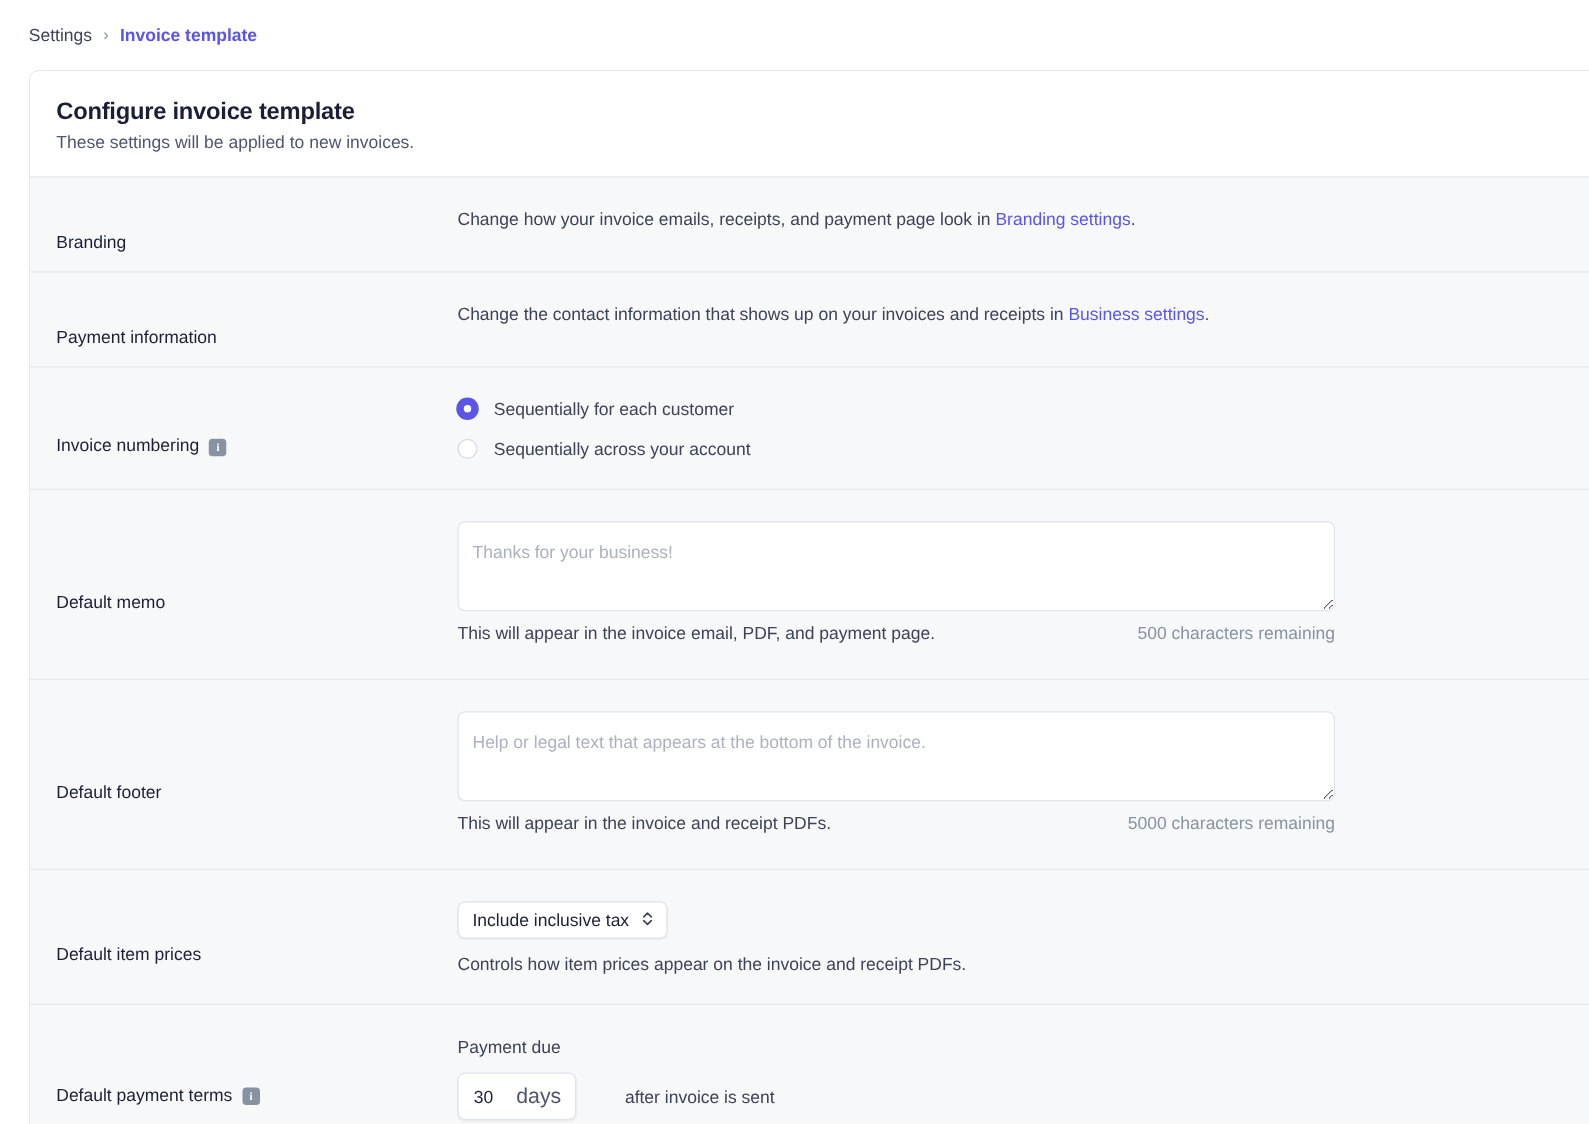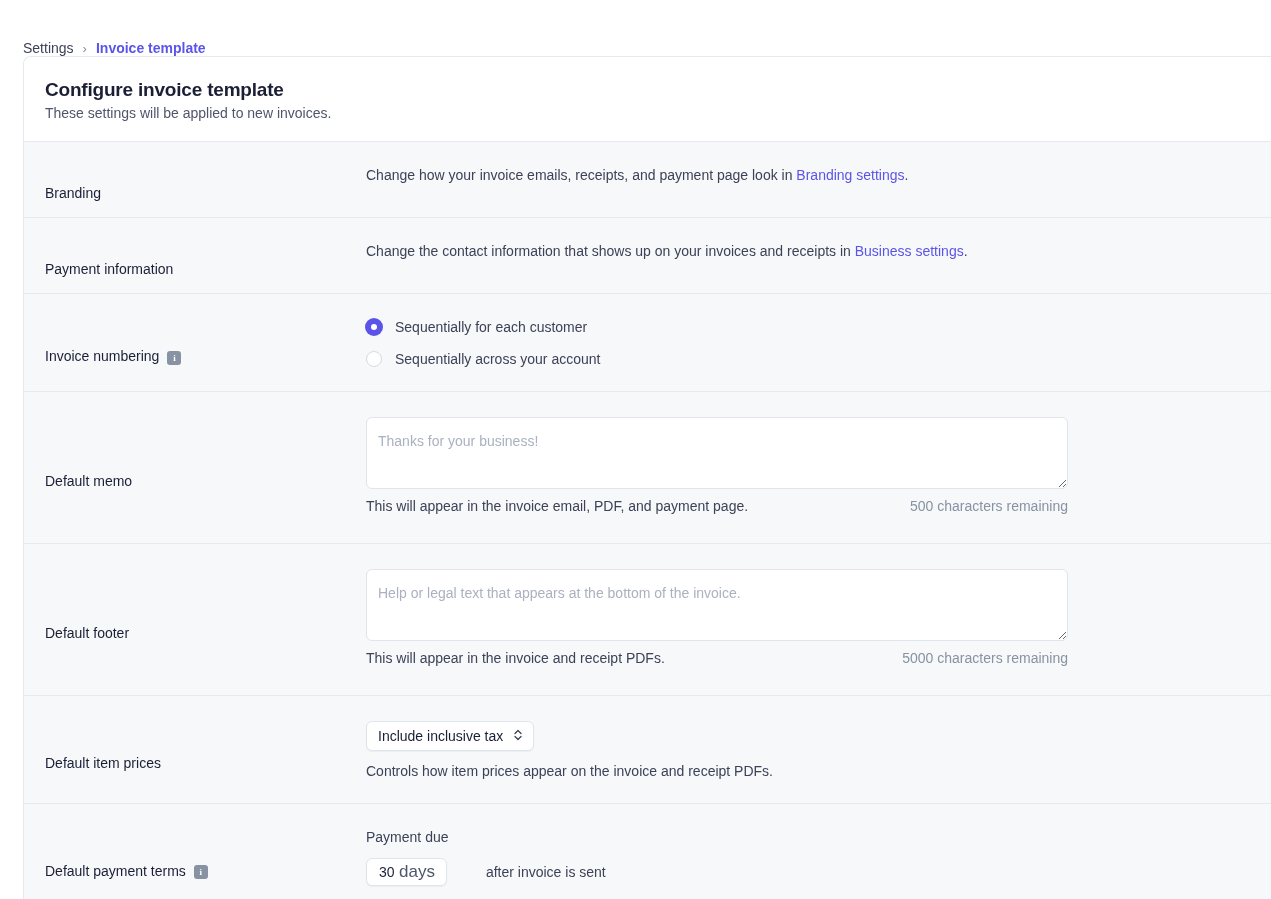--- a/index.html
+++ b/index.html
@@ -8,21 +8,21 @@
     width: 1271px; height: 899px;
     background: #ffffff;
     font-family: "Liberation Sans", sans-serif;
     -webkit-font-smoothing: antialiased;
   }
 
   
   .breadcrumb {
     height: 56px;
     display: flex;
-    align-items: flex-end;
+    align-items: center;
     padding-left: 23px;
     font-size: 14px;
     gap: 9px;
   }
   .crumb-root { color: #3c4257; }
   .crumb-sep {
     color: #8792a2;
     font-size: 13px;
     line-height: 1;
     display: inline-block;
@@ -190,26 +190,26 @@
     transform: translateY(-1px);
   }
   .help-below { margin-top: 12px; color: #3c4257; font-size: 14px; }
 
   
   .terms-title { font-size: 14px; color: #3c4257; margin-bottom: 13px; }
   .terms-line { display: flex; align-items: center; gap: 11px; }
   .num-box {
     display: inline-flex;
     align-items: center;
-    height: 28px;
+    height: 38px;
     border: 1px solid #e0e4eb;
     border-radius: 6px;
     background: #ffffff;
     padding: 0 11px 0 12px;
-    gap: 0;
+    gap: 14px;
     box-shadow: 0 1px 1px rgba(60,66,87,.06);
   }
   .num-val {
     border: none; outline: none;
     width: 20px;
     font-family: "Liberation Sans", sans-serif;
     font-size: 14px;
     color: #1a1f36;
     background: transparent;
     padding: 0;

